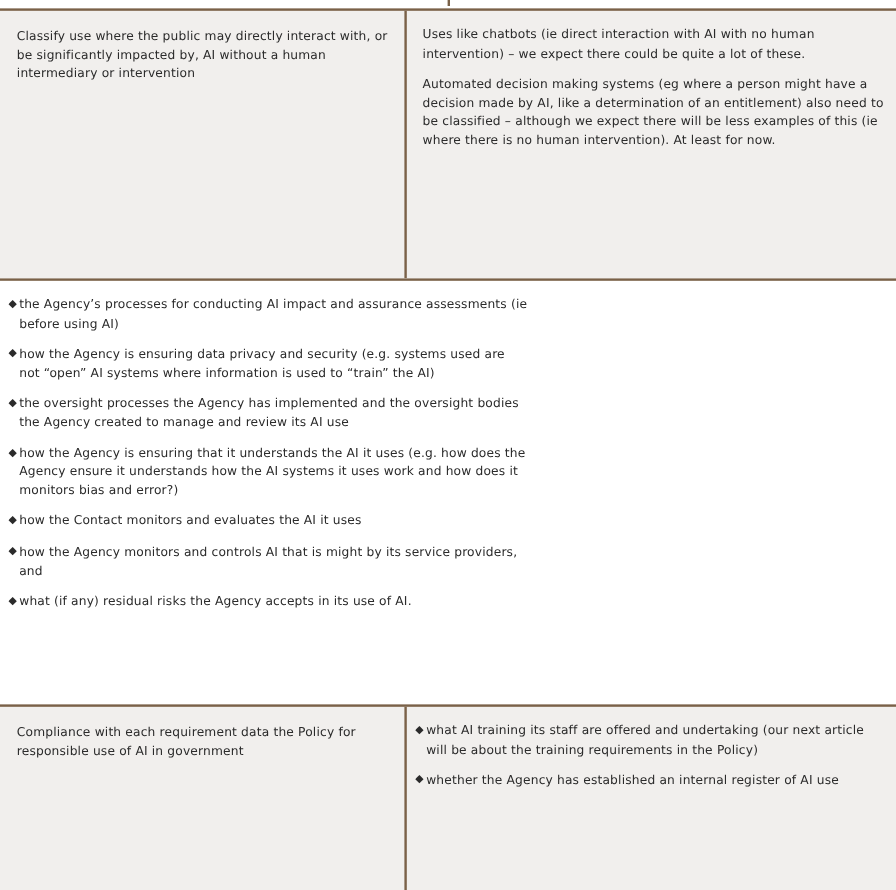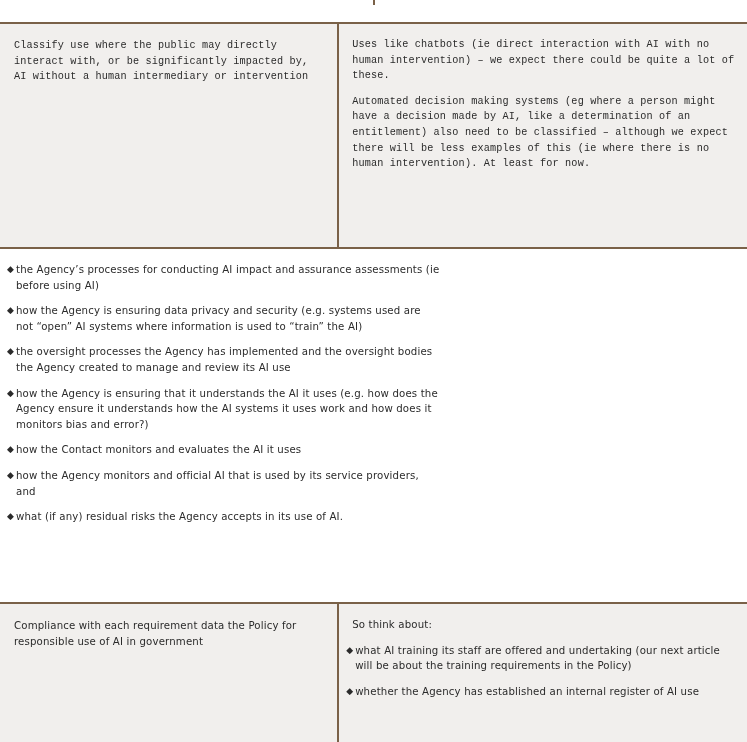--- a/index.html
+++ b/index.html
@@ -59,21 +59,21 @@
     font-size: 9px;
     color: #2b2b2b;
   }
   .bullet .btxt { display: block; padding-left: 0; }
 </style>
 </head>
 <body>
 
 <div class="table">
 
-  <div class="row shaded" style="height:225px; margin-top:22px;font-family:Liberation Mono, monospace;">
+  <div class="row shaded" style="height:225px; margin-top:7px;">
     <div class="cell-left">
       <div>Classify use where the public may directly interact with, or be significantly impacted by, AI without a human intermediary or intervention</div>
     </div>
     <div class="cell-right">
       <p class="para">Uses like chatbots (ie direct interaction with AI with no human intervention) – we expect there could be quite a lot of these.</p>
       <p class="para">Automated decision making systems (eg where a person might have a decision made by AI, like a determination of an entitlement) also need to be classified – although we expect there will be less examples of this (ie where there is no human intervention). At least for now.</p>
     </div>
   </div>
 
   <div class="row plain" style="height:355px;">
@@ -93,35 +93,34 @@
       <div class="bullet">
         <span class="diamond">◆</span>
         <span class="btxt">how the Agency is ensuring that it understands the AI it uses (e.g. how does the Agency ensure it understands how the AI systems it uses work and how does it monitors bias and error?)</span>
       </div>
       <div class="bullet">
         <span class="diamond">◆</span>
         <span class="btxt">how the Contact monitors and evaluates the AI it uses</span>
       </div>
       <div class="bullet">
         <span class="diamond">◆</span>
-        <span class="btxt">how the Agency monitors and official AI that is used by its service providers, and</span>
+        <span class="btxt">how the Agency monitors and controls AI that is might by its service providers, and</span>
       </div>
       <div class="bullet">
         <span class="diamond">◆</span>
         <span class="btxt">what (if any) residual risks the Agency accepts in its use of AI.</span>
       </div>
     </div>
   </div>
 
   <div class="row shaded" style="height:170px;">
     <div class="cell-left">
       <div>Compliance with each requirement data the Policy for responsible use of AI in government</div>
     </div>
     <div class="cell-right">
-      <p class="para">So think about:</p>
       <div class="bullet">
         <span class="diamond">◆</span>
         <span class="btxt">what AI training its staff are offered and undertaking (our next article will be about the training requirements in the Policy)</span>
       </div>
       <div class="bullet">
         <span class="diamond">◆</span>
         <span class="btxt">whether the Agency has established an internal register of AI use</span>
       </div>
     </div>
   </div>

